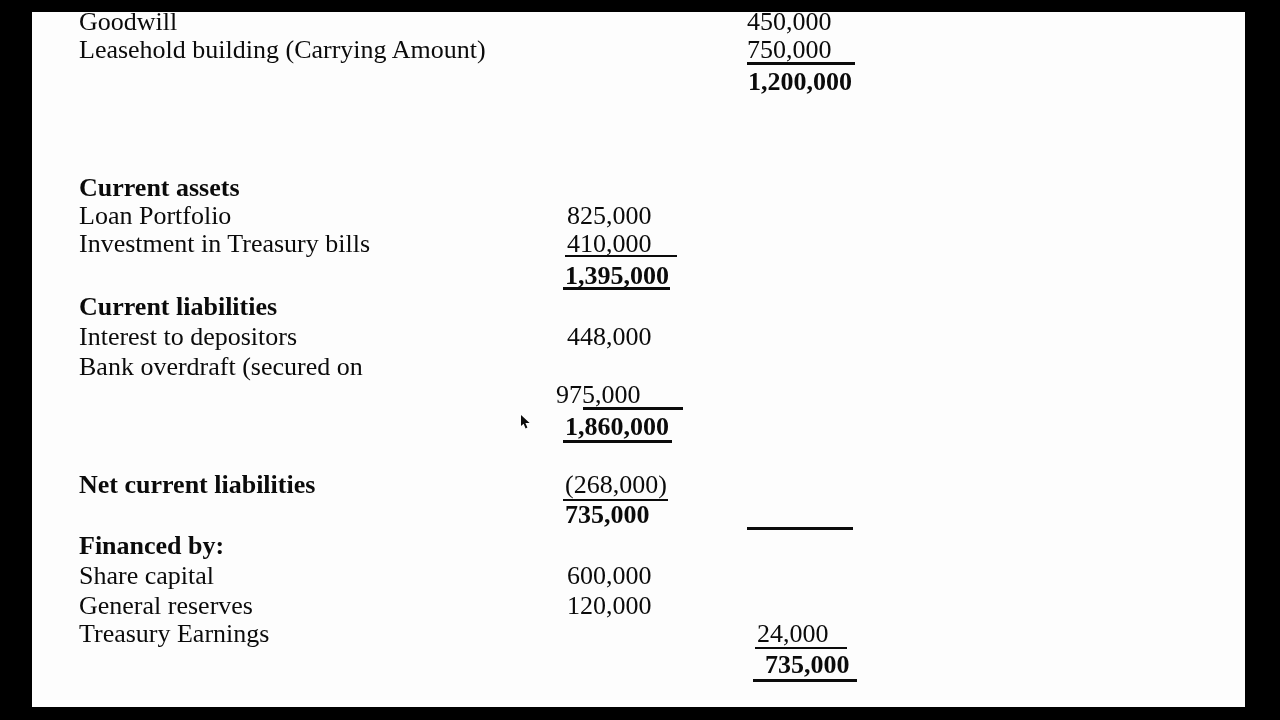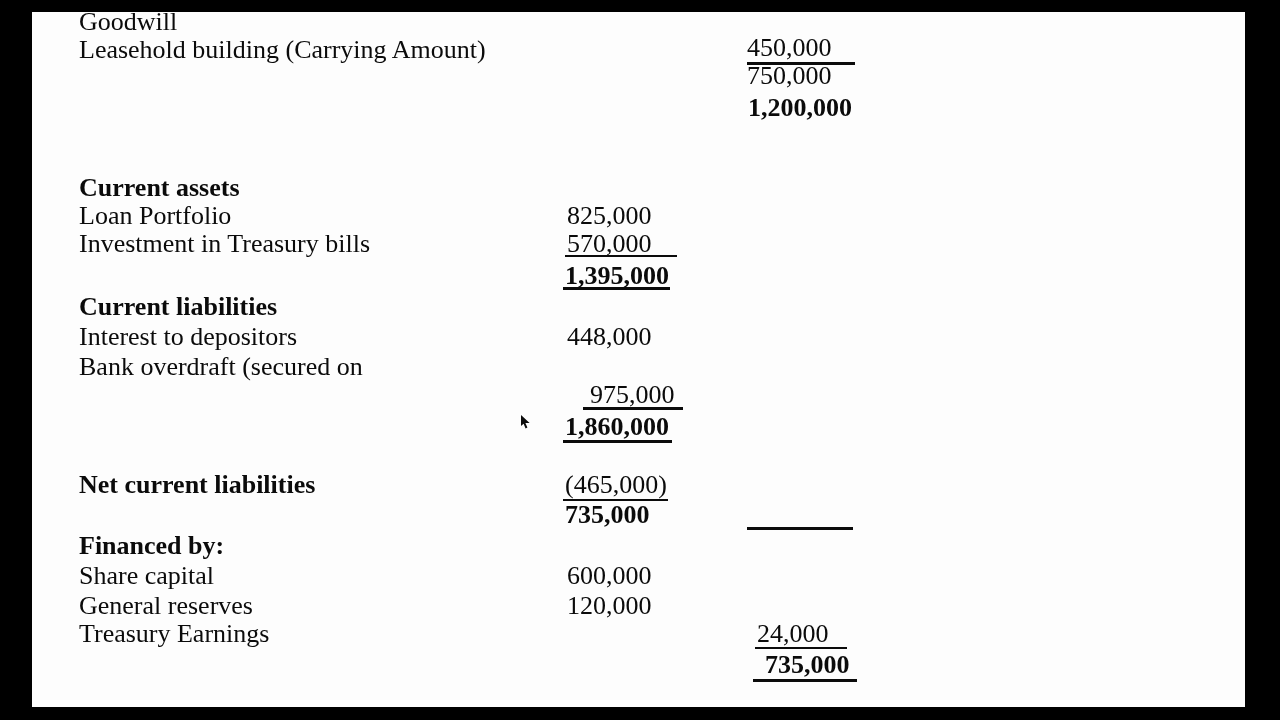--- a/index.html
+++ b/index.html
@@ -5,22 +5,22 @@
   html,body{margin:0;padding:0;background:#000;}
   #screen{position:relative;width:1280px;height:720px;background:#000;overflow:hidden;
           font-family:"Liberation Serif","DejaVu Serif",serif;}
   #page{position:absolute;left:32px;top:12px;width:1213px;height:695px;
         background:#fdfdfd;overflow:hidden;}
   .t{position:absolute;font-size:26px;line-height:28px;color:#0b0b0b;white-space:nowrap;}
   .b{font-weight:bold;}
   .lab{left:47px;}
   .mid{left:535px;}
   .midtot{left:533px;}
-  .midind{left:558px;text-align:right;}
-  .right{left:715px;margin-top:26px;}
+  .midind{left:524px;text-align:right;}
+  .right{left:715px;}
   .right2{left:725px;}
   .rule{position:absolute;background:#0b0b0b;}
   #cursor{position:absolute;left:489px;top:403px;width:9px;height:14px;}
 </style>
 </head>
 <body>
 
 <div id="screen">
   <div id="page">
 
@@ -32,41 +32,41 @@
     <div class="rule" style="top:50px;left:715px;width:108px;height:3px"></div>
 
     <span class="t right b" style="top:56px;left:716px">1,200,000</span>
 
     <span class="t lab b" style="top:162px">Current assets</span>
 
     <span class="t lab" style="top:190px">Loan Portfolio</span>
     <span class="t mid" style="top:190px">825,000</span>
 
     <span class="t lab" style="top:218px">Investment in Treasury bills</span>
-    <span class="t mid" style="top:218px">570,000</span>
+    <span class="t mid" style="top:218px">410,000</span>
     <div class="rule" style="top:243px;left:533px;width:112px;height:2px"></div>
 
     <span class="t midtot b" style="top:250px">1,395,000</span>
     <div class="rule" style="top:275px;left:531px;width:107px;height:3px"></div>
 
     <span class="t lab" style="top:311px">Interest to depositors</span>
 
     <span class="t lab b" style="top:281px">Current liabilities</span>
     <span class="t mid" style="top:311px">448,000</span>
 
     <span class="t lab" style="top:341px">Bank overdraft (secured on</span>
 
     <span class="t midind" style="top:369px">975,000</span>
     <div class="rule" style="top:395px;left:551px;width:100px;height:3px"></div>
 
     <span class="t midtot b" style="top:401px">1,860,000</span>
     <div class="rule" style="top:428px;left:531px;width:109px;height:3px"></div>
 
     <span class="t lab b" style="top:459px">Net current liabilities</span>
-    <span class="t midtot" style="top:459px">(465,000)</span>
+    <span class="t midtot" style="top:459px">(268,000)</span>
     <div class="rule" style="top:487px;left:531px;width:105px;height:2px"></div>
 
     <span class="t midtot b" style="top:489px">735,000</span>
     <div class="rule" style="top:515px;left:715px;width:106px;height:3px"></div>
 
     <span class="t lab b" style="top:520px">Financed by:</span>
 
     <span class="t lab" style="top:550px">Share capital</span>
     <span class="t mid" style="top:550px">600,000</span>
 

